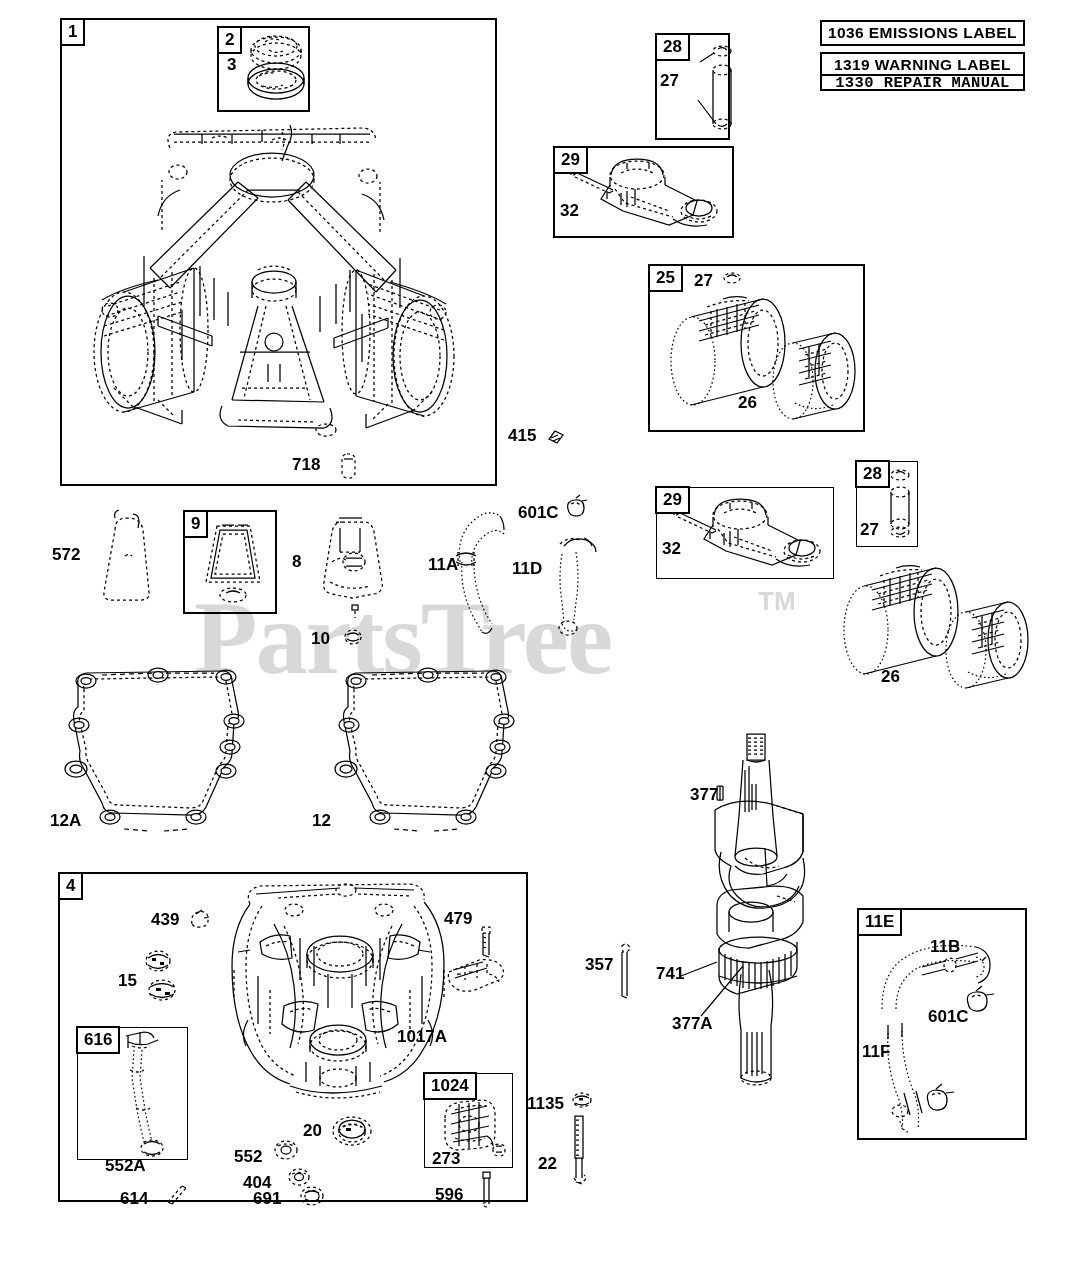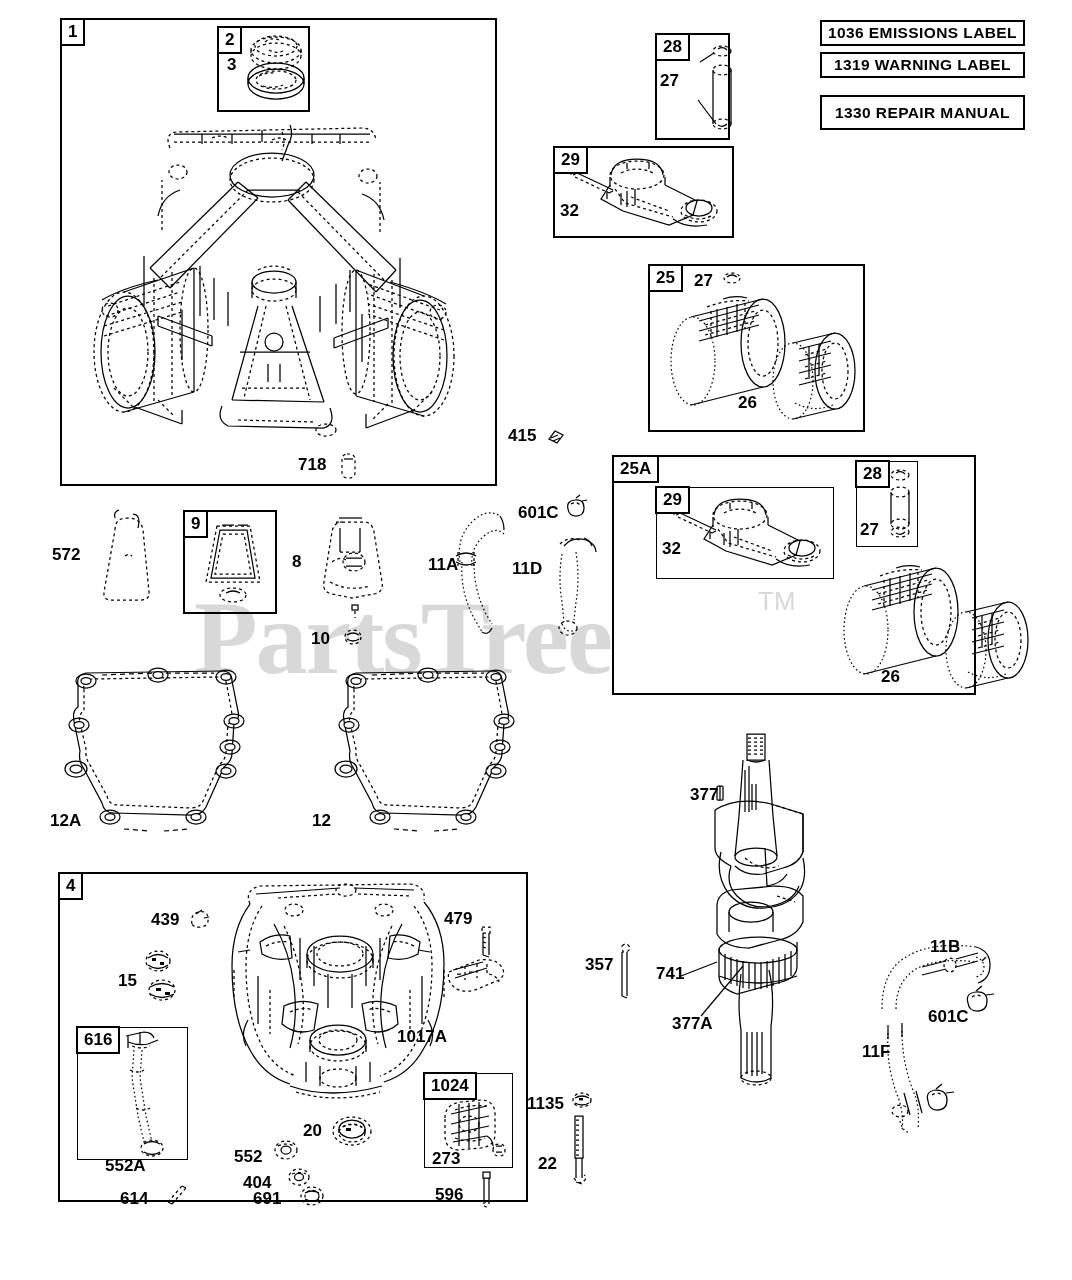--- a/index.html
+++ b/index.html
@@ -10,21 +10,21 @@
   }
   #sheet{position:absolute;left:0;top:0;width:1072px;height:1280px;}
 
   
   .wm{
     position:absolute;color:#d8d8d8;font-weight:bold;
     font-family:"Liberation Serif", serif;
     user-select:none;pointer-events:none;white-space:nowrap;
   }
   .wm-main{left:194px;top:578px;font-size:104px;letter-spacing:-2px;}
-  .wm-tm{left:758px;top:586px;font-size:26px;font-weight:normal;
+  .wm-tm{left:758px;top:586px;font-size:26px;font-weight:bold;
          font-family:"Liberation Sans",sans-serif;}
 
   
   .panel{position:absolute;border:2px solid #000;box-sizing:border-box;background:transparent;}
   .panel.thin{border-width:1.5px;}
   
   .tag{
     position:absolute;border:2px solid #000;background:#fff;
     font-size:17px;font-weight:bold;line-height:1;
     padding:3px 6px 4px 6px;box-sizing:border-box;
@@ -56,21 +56,21 @@
 </head>
 <body>
 
 <div id="sheet">
 
   <div class="wm wm-main">PartsTree</div>
   <div class="wm wm-tm">TM</div>
 
   <div class="lbox" style="left:820px;top:20px;width:205px;height:26px;">1036 EMISSIONS LABEL</div>
   <div class="lbox" style="left:820px;top:52px;width:205px;height:26px;">1319 WARNING LABEL</div>
-  <div class="lbox" style="left:820px;top:95px;width:205px;height:35px;">1330 REPAIR MANUAL</div>
+  <div class="lbox" style="left:820px;top:74px;width:205px;height:17px;font-family:Liberation Mono, monospace;">1330 REPAIR MANUAL</div>
 
   <div class="panel" style="left:60px;top:18px;width:437px;height:468px;">
     <div class="tag">1</div>
   </div>
 
   <div class="panel" style="left:217px;top:26px;width:93px;height:86px;">
     <div class="tag">2</div>
   </div>
   <div class="lab" style="left:227px;top:56px;">3</div>
 
@@ -164,21 +164,21 @@
                         M120 190 L120 240 M300 194 L300 242"></path>
     <path class="ln" d="M96 96 q4 -20 22 -26 M322 100 q-4 -20 -22 -26"></path>
     <path class="lnd2" d="M100 110 L100 60 M318 112 L318 62"></path>
 
     <ellipse class="lnd2" cx="116" cy="52" rx="9" ry="7"></ellipse>
     <ellipse class="lnd2" cx="306" cy="56" rx="9" ry="7"></ellipse>
     <path class="ln" d="M82 136 L82 186 M338 138 L338 188"></path>
     <ellipse class="lnd2" cx="264" cy="310" rx="10" ry="6"></ellipse>
   </svg>
 
-  <div class="lab" style="left:298px;top:456px;">718</div>
+  <div class="lab" style="left:292px;top:456px;">718</div>
   <svg style="left:338px;top:452px;" width="22" height="28" viewBox="0 0 22 28">
     <rect class="whd" x="4" y="2" width="13" height="24" rx="5"></rect>
     <path class="ln" d="M6 7 L15 7"></path>
   </svg>
 
   <div class="lab" style="left:508px;top:427px;">415</div>
   <svg style="left:545px;top:426px;" width="22" height="22" viewBox="0 0 22 22">
     <path class="ln" d="M4 13 L10 5 L18 9 L12 17 Z"></path>
     <path class="ln" d="M6 12 L13 9 M8 15 L15 12"></path>
   </svg>
@@ -255,23 +255,20 @@
     <ellipse class="lndot" cx="138" cy="96" rx="20" ry="38"></ellipse>
     <path class="ln" d="M138 58 L180 48 M138 134 L180 124"></path>
     <ellipse class="ln" cx="180" cy="86" rx="20" ry="38"></ellipse>
     <ellipse class="lnd2" cx="180" cy="86" rx="13" ry="28"></ellipse>
     <path class="ln" d="M144 64 L176 56 M144 76 L176 68 M144 88 L176 80 M144 100 L176 92"></path>
     <path class="lnd2" d="M150 70 L172 64 M150 82 L172 76 M150 94 L172 88"></path>
     <path class="ln" d="M154 62 L154 94 M164 59 L164 90"></path>
     <path class="lndot" d="M140 118 q18 10 38 2"></path>
   </svg>
 
-  <div class="panel" style="left:612px;top:455px;width:364px;height:240px;">
-    <div class="tag">25A</div>
-  </div>
 
   <div class="panel thin" style="left:656px;top:487px;width:178px;height:92px;">
     <div class="tag">29</div>
   </div>
   <div class="lab" style="left:662px;top:540px;">32</div>
   <svg style="left:668px;top:495px;" width="165" height="82" viewBox="0 0 165 82">
     <path class="lnd2" d="M4 16 l7 -5 q3 2 2 6 l-6 4 z"></path>
     <path class="ln" d="M10 17 L44 33"></path>
     <path class="lnd2" d="M10 22 L44 38"></path>
     <path class="ln" d="M44 33 L48 35 M44 38 L48 36"></path>
@@ -524,20 +521,23 @@
     <path class="lead" d="M46 290 L88 240"></path>
   </svg>
 
   <div class="lab" style="left:585px;top:956px;">357</div>
   <svg style="left:616px;top:940px;" width="18" height="62" viewBox="0 0 18 62">
     <path class="lnd2" d="M6 6 q4 -4 7 0 q2 3 -1 5 l-5 1 z"></path>
     <path class="ln" d="M6 12 L6 56 M11 12 L11 56"></path>
     <path class="ln" d="M6 56 L11 58"></path>
   </svg>
 
+  <div class="panel" style="left:857px;top:908px;width:170px;height:232px;">
+    <div class="tag">11E</div>
+  </div>
   <div class="lab" style="left:930px;top:938px;">11B</div>
   <div class="lab" style="left:928px;top:1008px;">601C</div>
   <div class="lab" style="left:862px;top:1043px;">11F</div>
 
   <svg style="left:870px;top:925px;" width="155" height="210" viewBox="0 0 155 210">
 
     <path class="lndot" d="M12 84 q0 -38 24 -52 q26 -16 70 -10"></path>
     <path class="lndot" d="M26 84 q0 -28 20 -40 q22 -12 60 -7"></path>
     <path class="ln" d="M106 22 q14 4 14 18 q0 14 -12 18"></path>
     <path class="lndot" d="M106 32 q8 3 8 10 q0 8 -8 10"></path>

